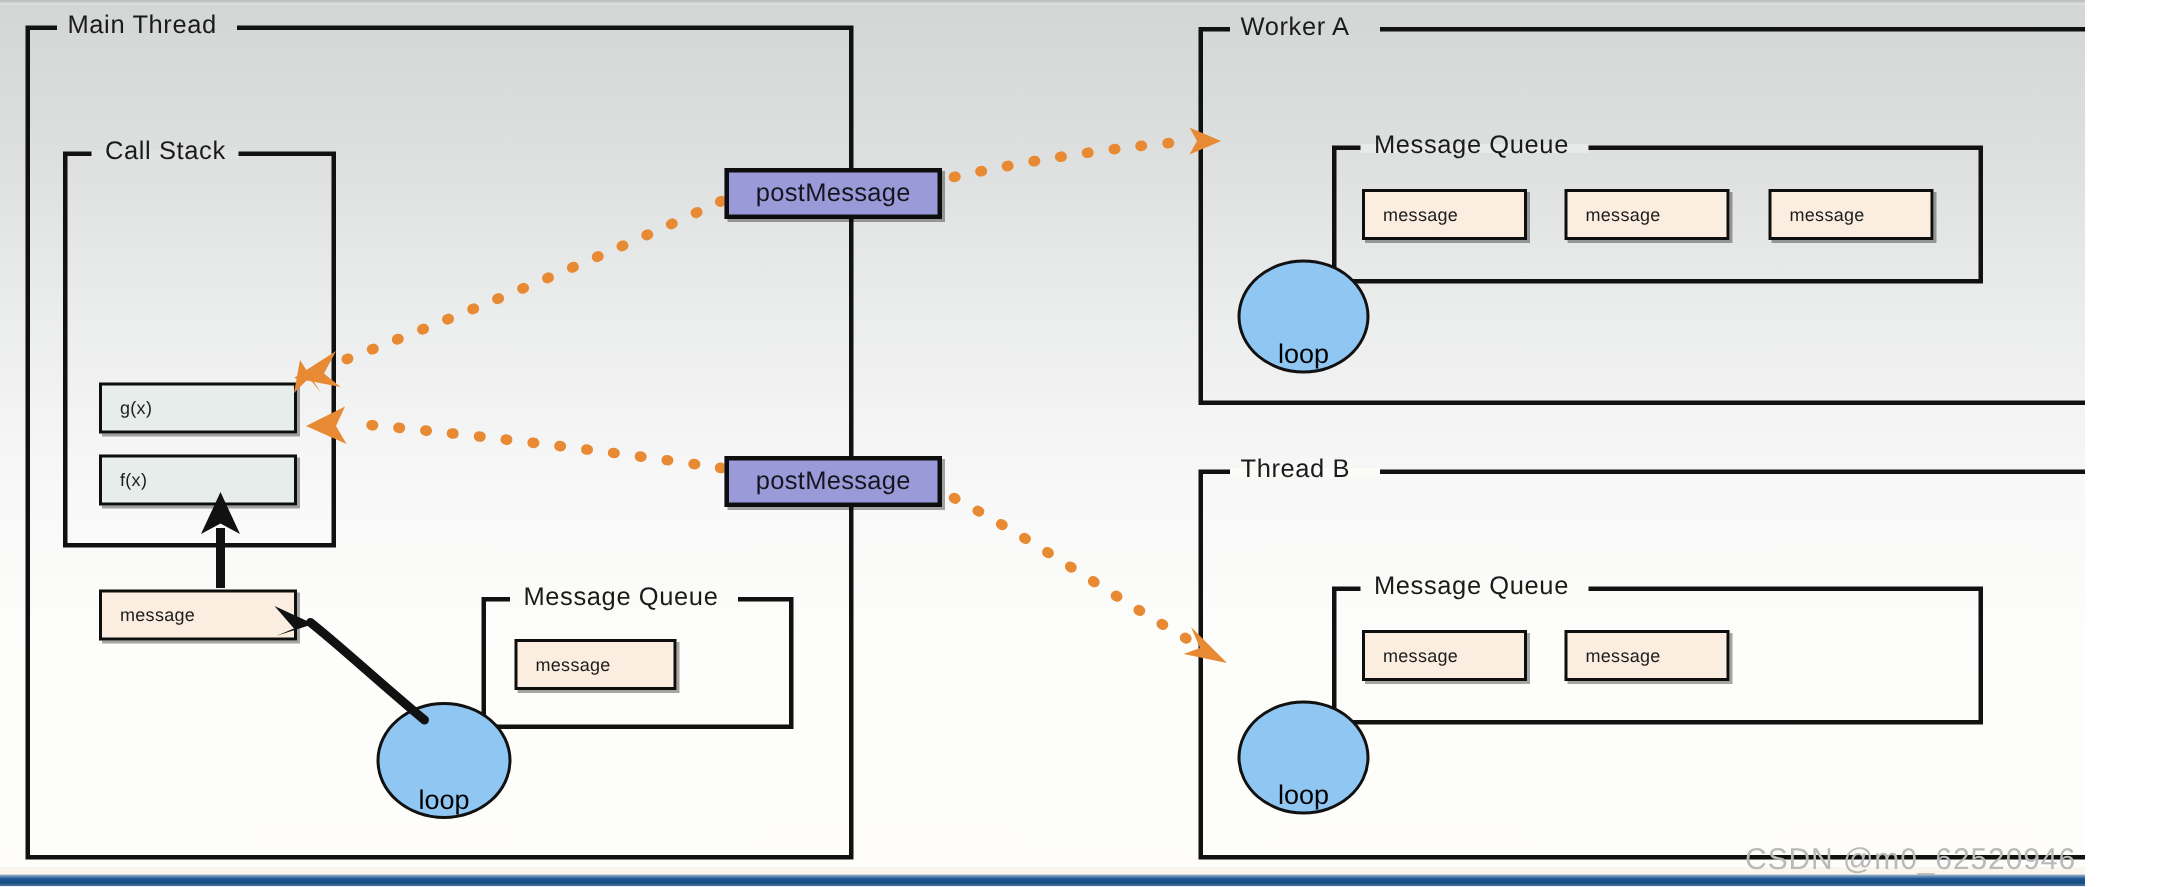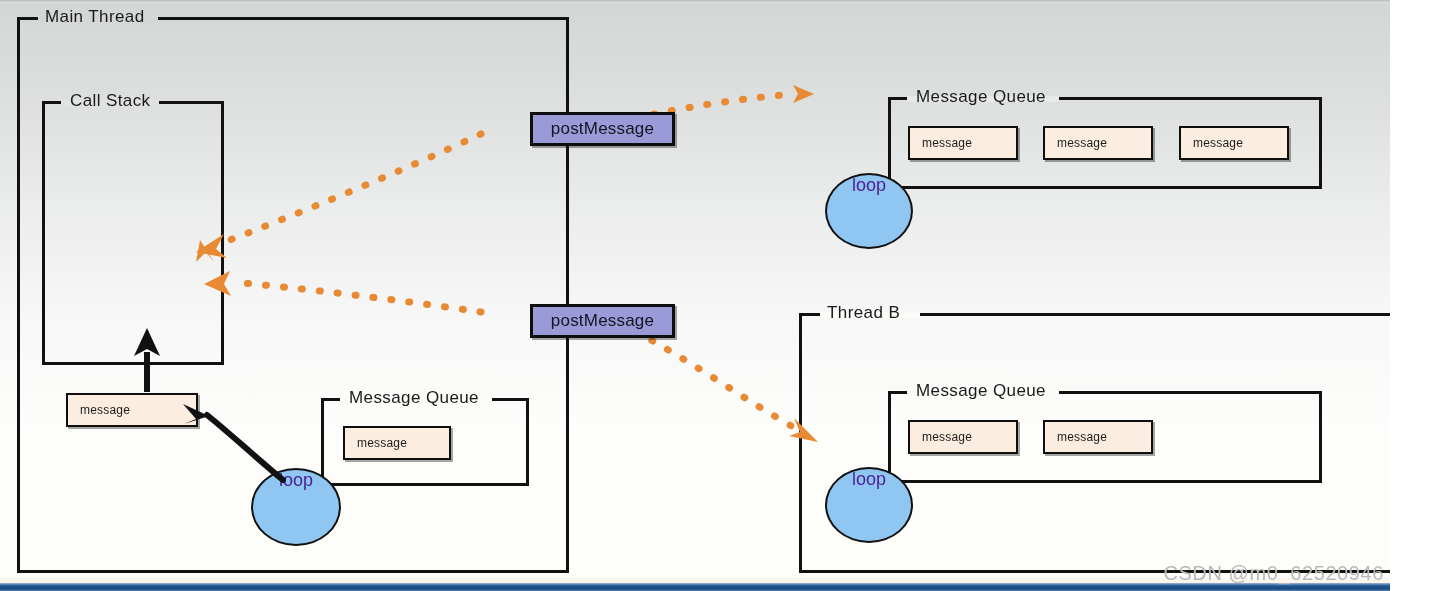--- a/index.html
+++ b/index.html
@@ -81,33 +81,32 @@
   .box.frame {
     background: #e7edea;
     padding-left: 12px;
   }
   .box.post {
     background: #9a9ad9;
     justify-content: center;
     font-size: 17px;
     color: #15151f;
     border-width: 3px;
-    margin-left: 47px;
   }
 
   .loop {
     position: absolute;
     border-radius: 50%;
     background: #8fc6f2;
     border: 2.5px solid #111111;
     display: flex;
-    align-items: flex-start;
+    align-items: flex-end;
     justify-content: center;
     font-size: 18px;
-    color: #4c1d95;
+    color: #000000;
     box-sizing: border-box;
   }
 
   .watermark {
     position: absolute;
     right: 6px;
     top: 562px;
     font-size: 20px;
     color: #b9b9b9;
     letter-spacing: .6px;
@@ -132,37 +131,47 @@
   <div class="group" style="left:17px; top:17px; width:552px; height:556px;">
     <div class="notch" style="left:18px; width:120px; background:#d4d7d6;"></div>
     <div class="glabel">Main Thread</div>
   </div>
 
   <div class="group" style="left:42px; top:101px; width:182px; height:264px;text-align:right;">
     <div class="notch" style="left:16px; width:98px; background:#e0e3e2;"></div>
     <div class="glabel">Call Stack</div>
   </div>
 
+  <div class="box frame" style="left:66px; top:255px; width:132px; height:34px;">
+    <span>g(x)</span>
+  </div>
+  <div class="box frame" style="left:66px; top:303px; width:132px; height:34px;">
+    <span>f(x)</span>
+  </div>
 
   <div class="box msg" style="left:66px; top:393px; width:132px; height:34px;">
     <span>message</span>
   </div>
 
   <div class="group" style="left:321px; top:398px; width:208px; height:88px;">
     <div class="notch" style="left:16px; width:152px; background:#fbfbf8;"></div>
     <div class="glabel">Message Queue</div>
   </div>
   <div class="box msg" style="left:343px; top:426px; width:108px; height:34px;">
     <span>message</span>
   </div>
 
   <div class="loop" style="left:251px; top:468px; width:90px; height:78px;">
     <span>loop</span>
   </div>
 
+  <div class="group" style="left:799px; top:18px; width:604px; height:252px;">
+    <div class="notch" style="left:18px; width:100px; background:#d4d7d6;"></div>
+    <div class="glabel">Worker A</div>
+  </div>
 
   <div class="group" style="left:888px; top:97px; width:434px; height:92px;">
     <div class="notch" style="left:16px; width:152px; background:#e7eae9;"></div>
     <div class="glabel">Message Queue</div>
   </div>
 
   <div class="box msg" style="left:908px; top:126px; width:110px; height:34px;">
     <span>message</span>
   </div>
   <div class="box msg" style="left:1043px; top:126px; width:110px; height:34px;">

